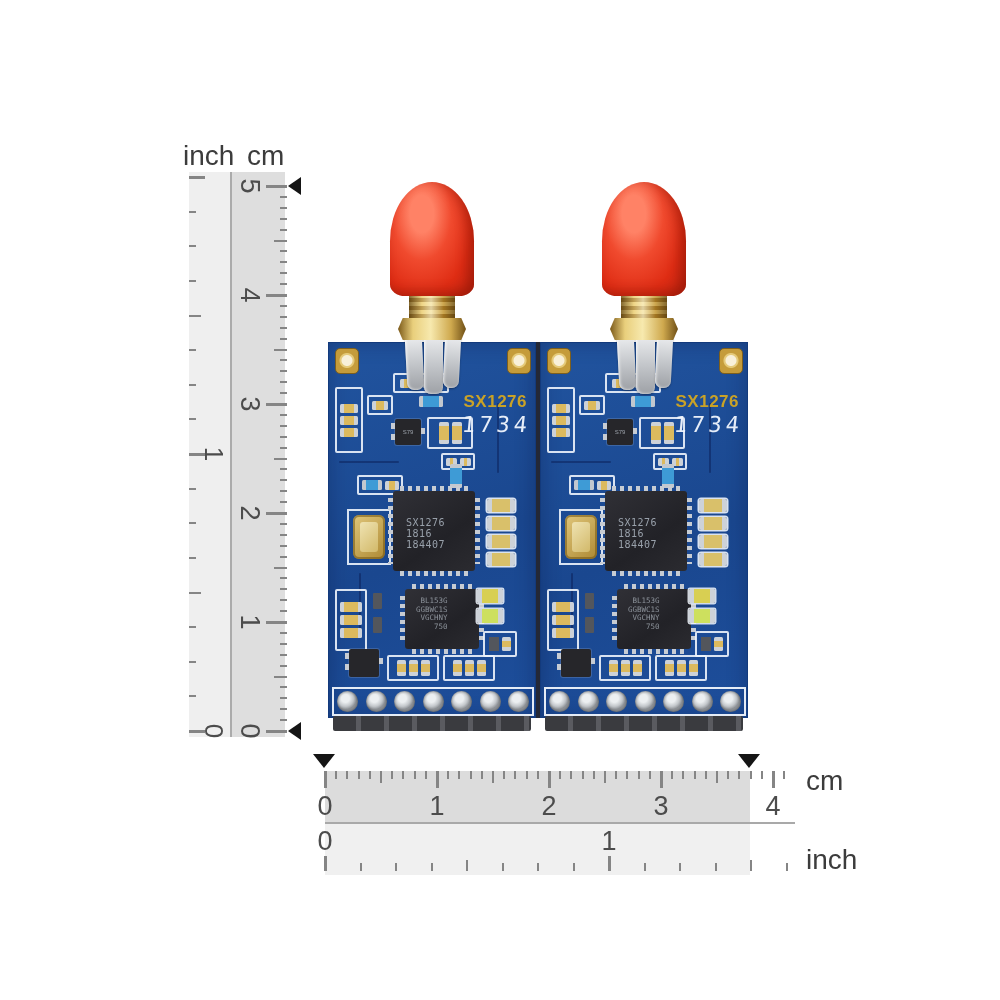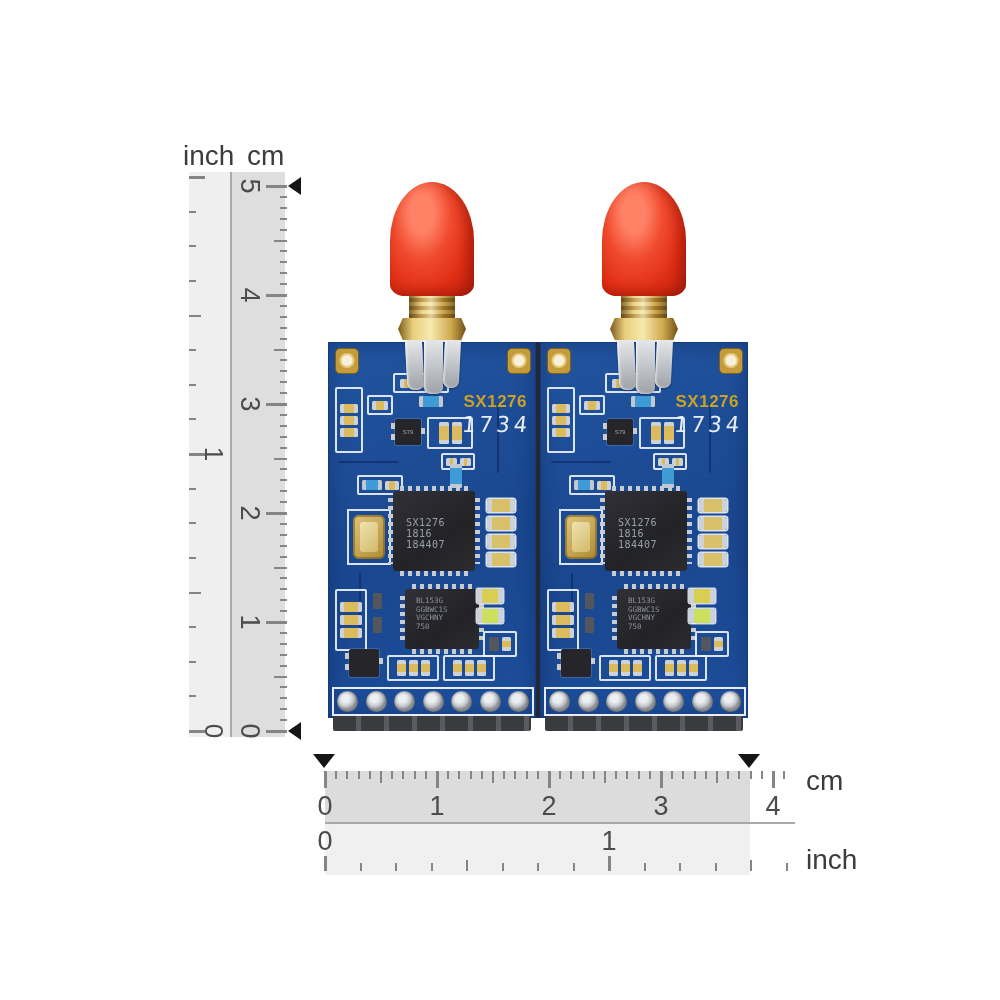--- a/index.html
+++ b/index.html
@@ -73,21 +73,21 @@
               background:repeating-linear-gradient(90deg,#c7ccd3 0 4px,transparent 4px 8px); }
   .chip .pb { position:absolute; left:7px; right:7px; bottom:-5px; height:5px;
               background:repeating-linear-gradient(90deg,#c7ccd3 0 4px,transparent 4px 8px); }
   .chip .pl { position:absolute; top:7px; bottom:7px; left:-5px; width:5px;
               background:repeating-linear-gradient(180deg,#c7ccd3 0 4px,transparent 4px 8px); }
   .chip .pr { position:absolute; top:7px; bottom:7px; right:-5px; width:5px;
               background:repeating-linear-gradient(180deg,#c7ccd3 0 4px,transparent 4px 8px); }
   .chip-txt { position:absolute; left:13px; top:26px; font-size:10px; line-height:11px;
               letter-spacing:.5px; color:#99a1ab; font-family:"DejaVu Sans Mono", monospace; }
   .chip-txt span { display:block; }
-  .chip-txt.io { left:11px; top:8px; font-size:7.5px; line-height:8.5px; color:#8d939b; letter-spacing:0; }
+  .chip-txt.io { left:11px; top:8px; font-size:7.5px; line-height:8.5px; color:#8d939b; letter-spacing:0;text-align:right; }
 
   .capcol { position:absolute; display:flex; flex-direction:column; gap:5px; }
   .mlcc { display:block; width:28px; height:13px; border-radius:2px;
           background:linear-gradient(90deg,#cdd2d8 0 5px,#d9c06a 5px calc(100% - 5px),#cdd2d8 calc(100% - 5px));
           box-shadow:0 0 0 1.5px rgba(238,244,252,.9); }
 
   .padbox { position:absolute; left:3px; top:344px; width:202px; height:29px;
             border:2px solid rgba(240,245,252,.95); display:flex; align-items:center;
             justify-content:space-between; padding:0 3px; }
   .pad { display:block; width:21px; height:21px; border-radius:50%;

